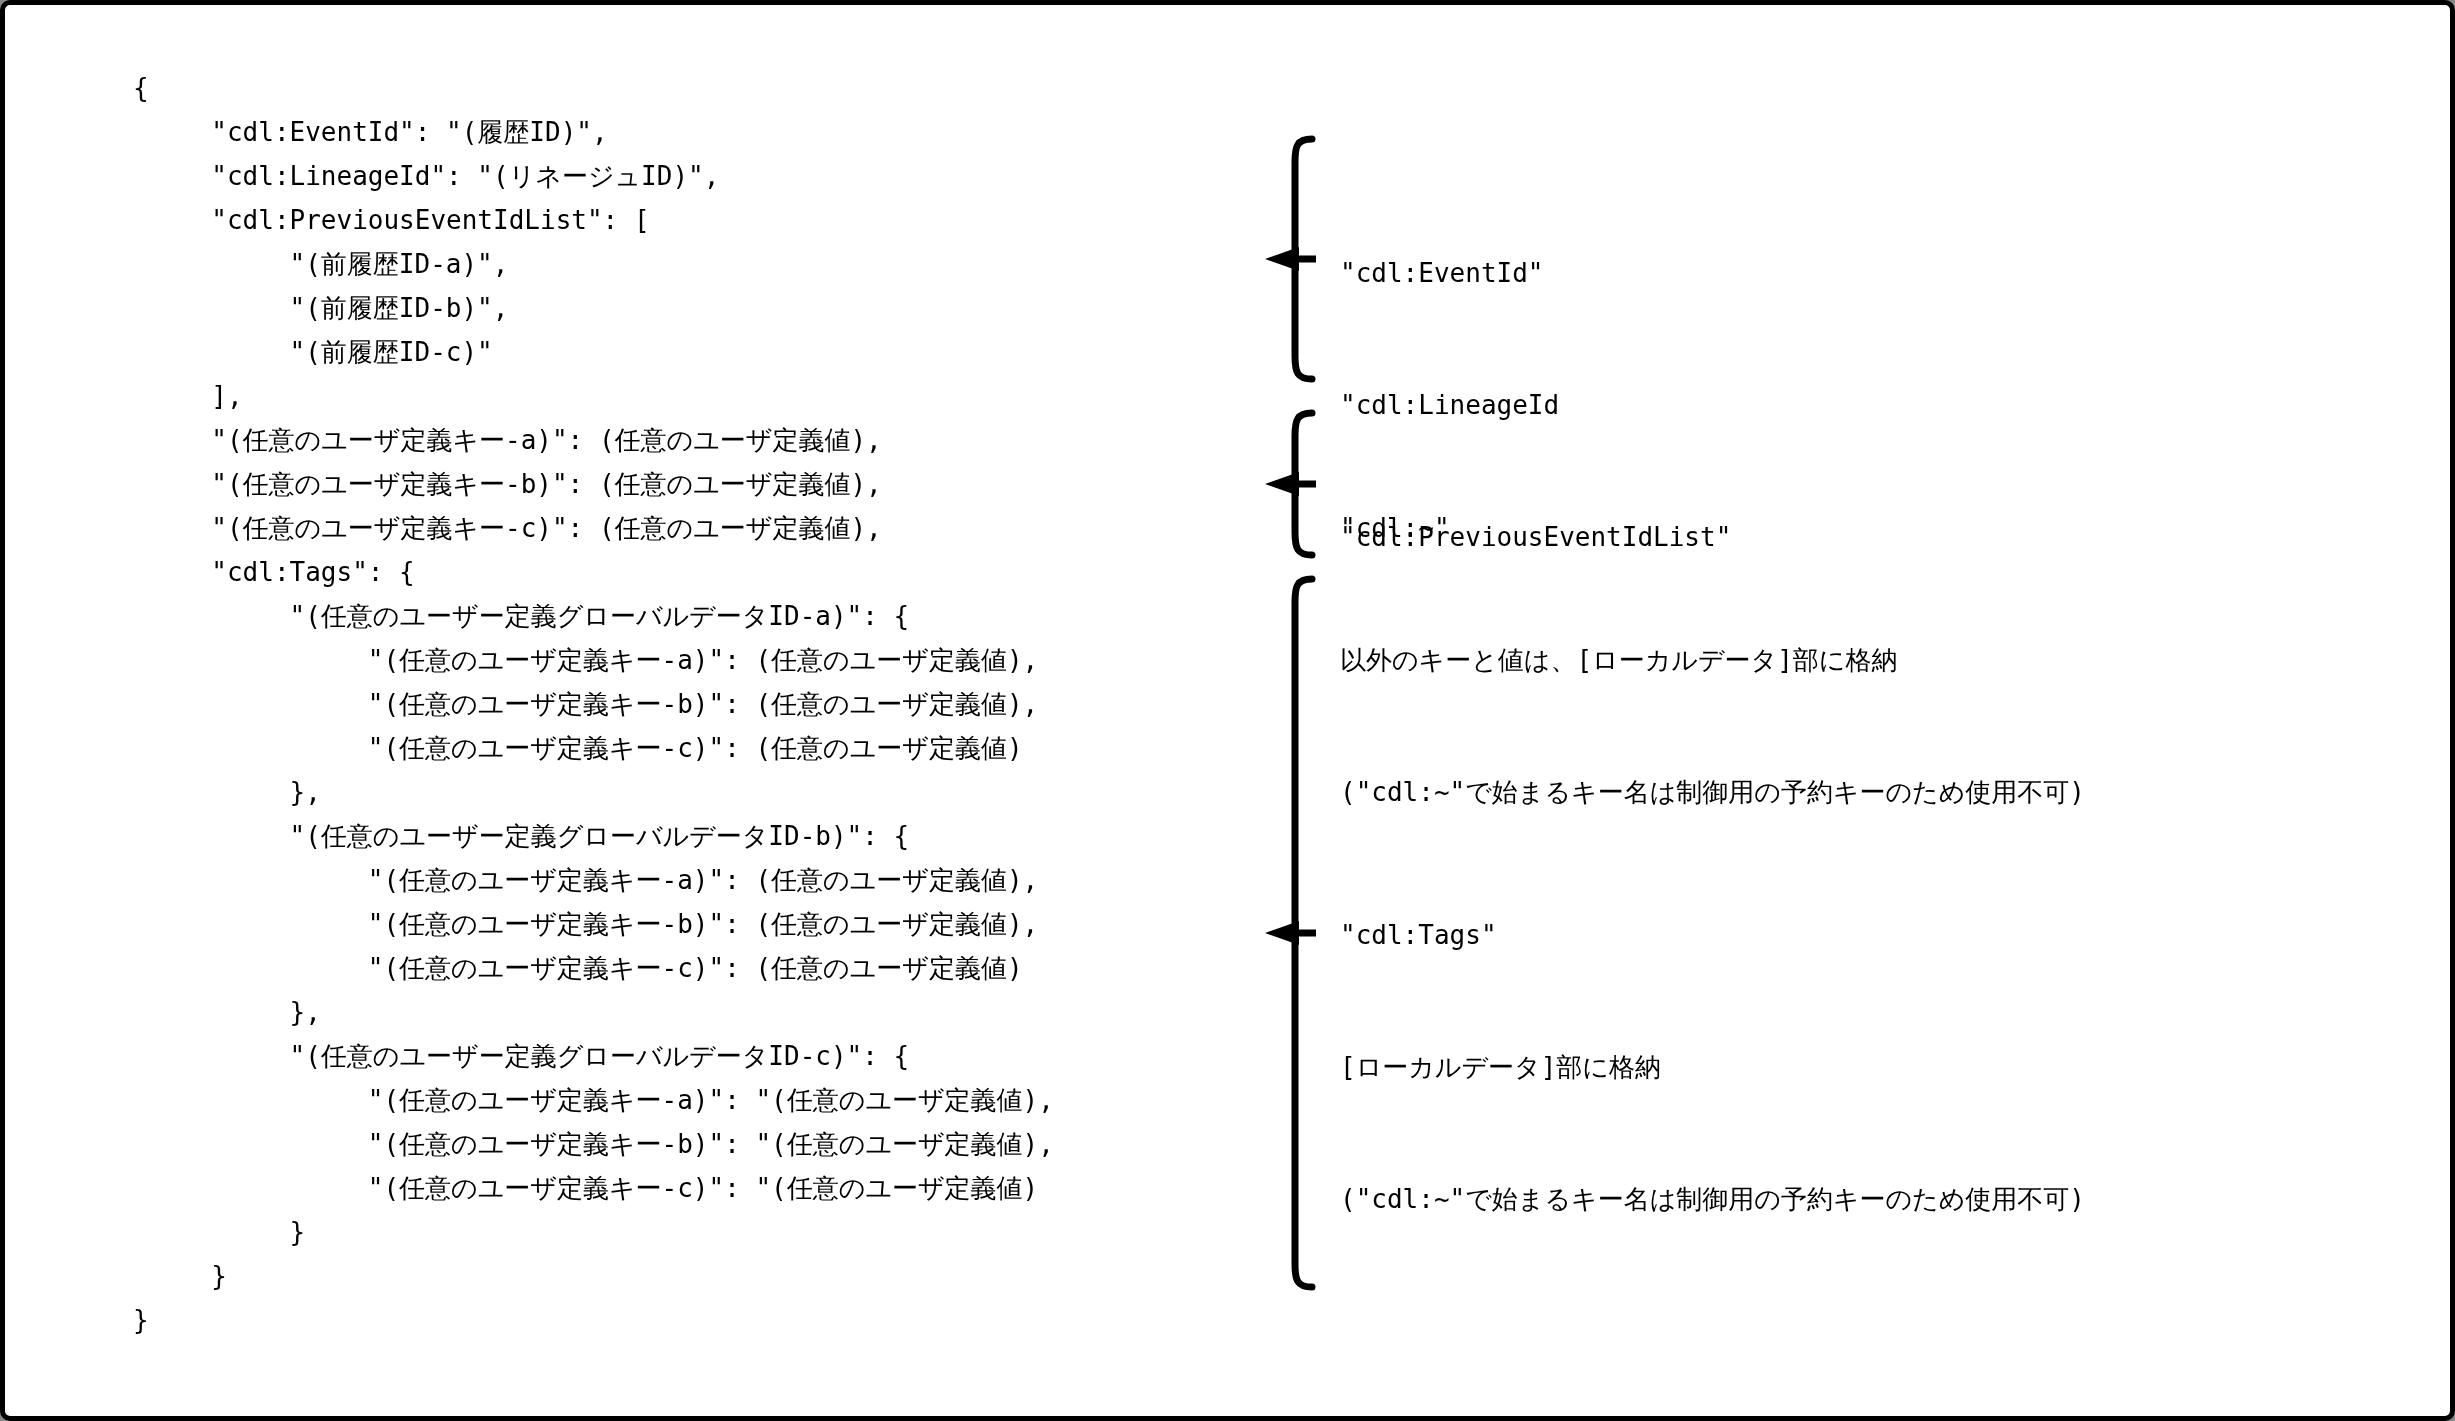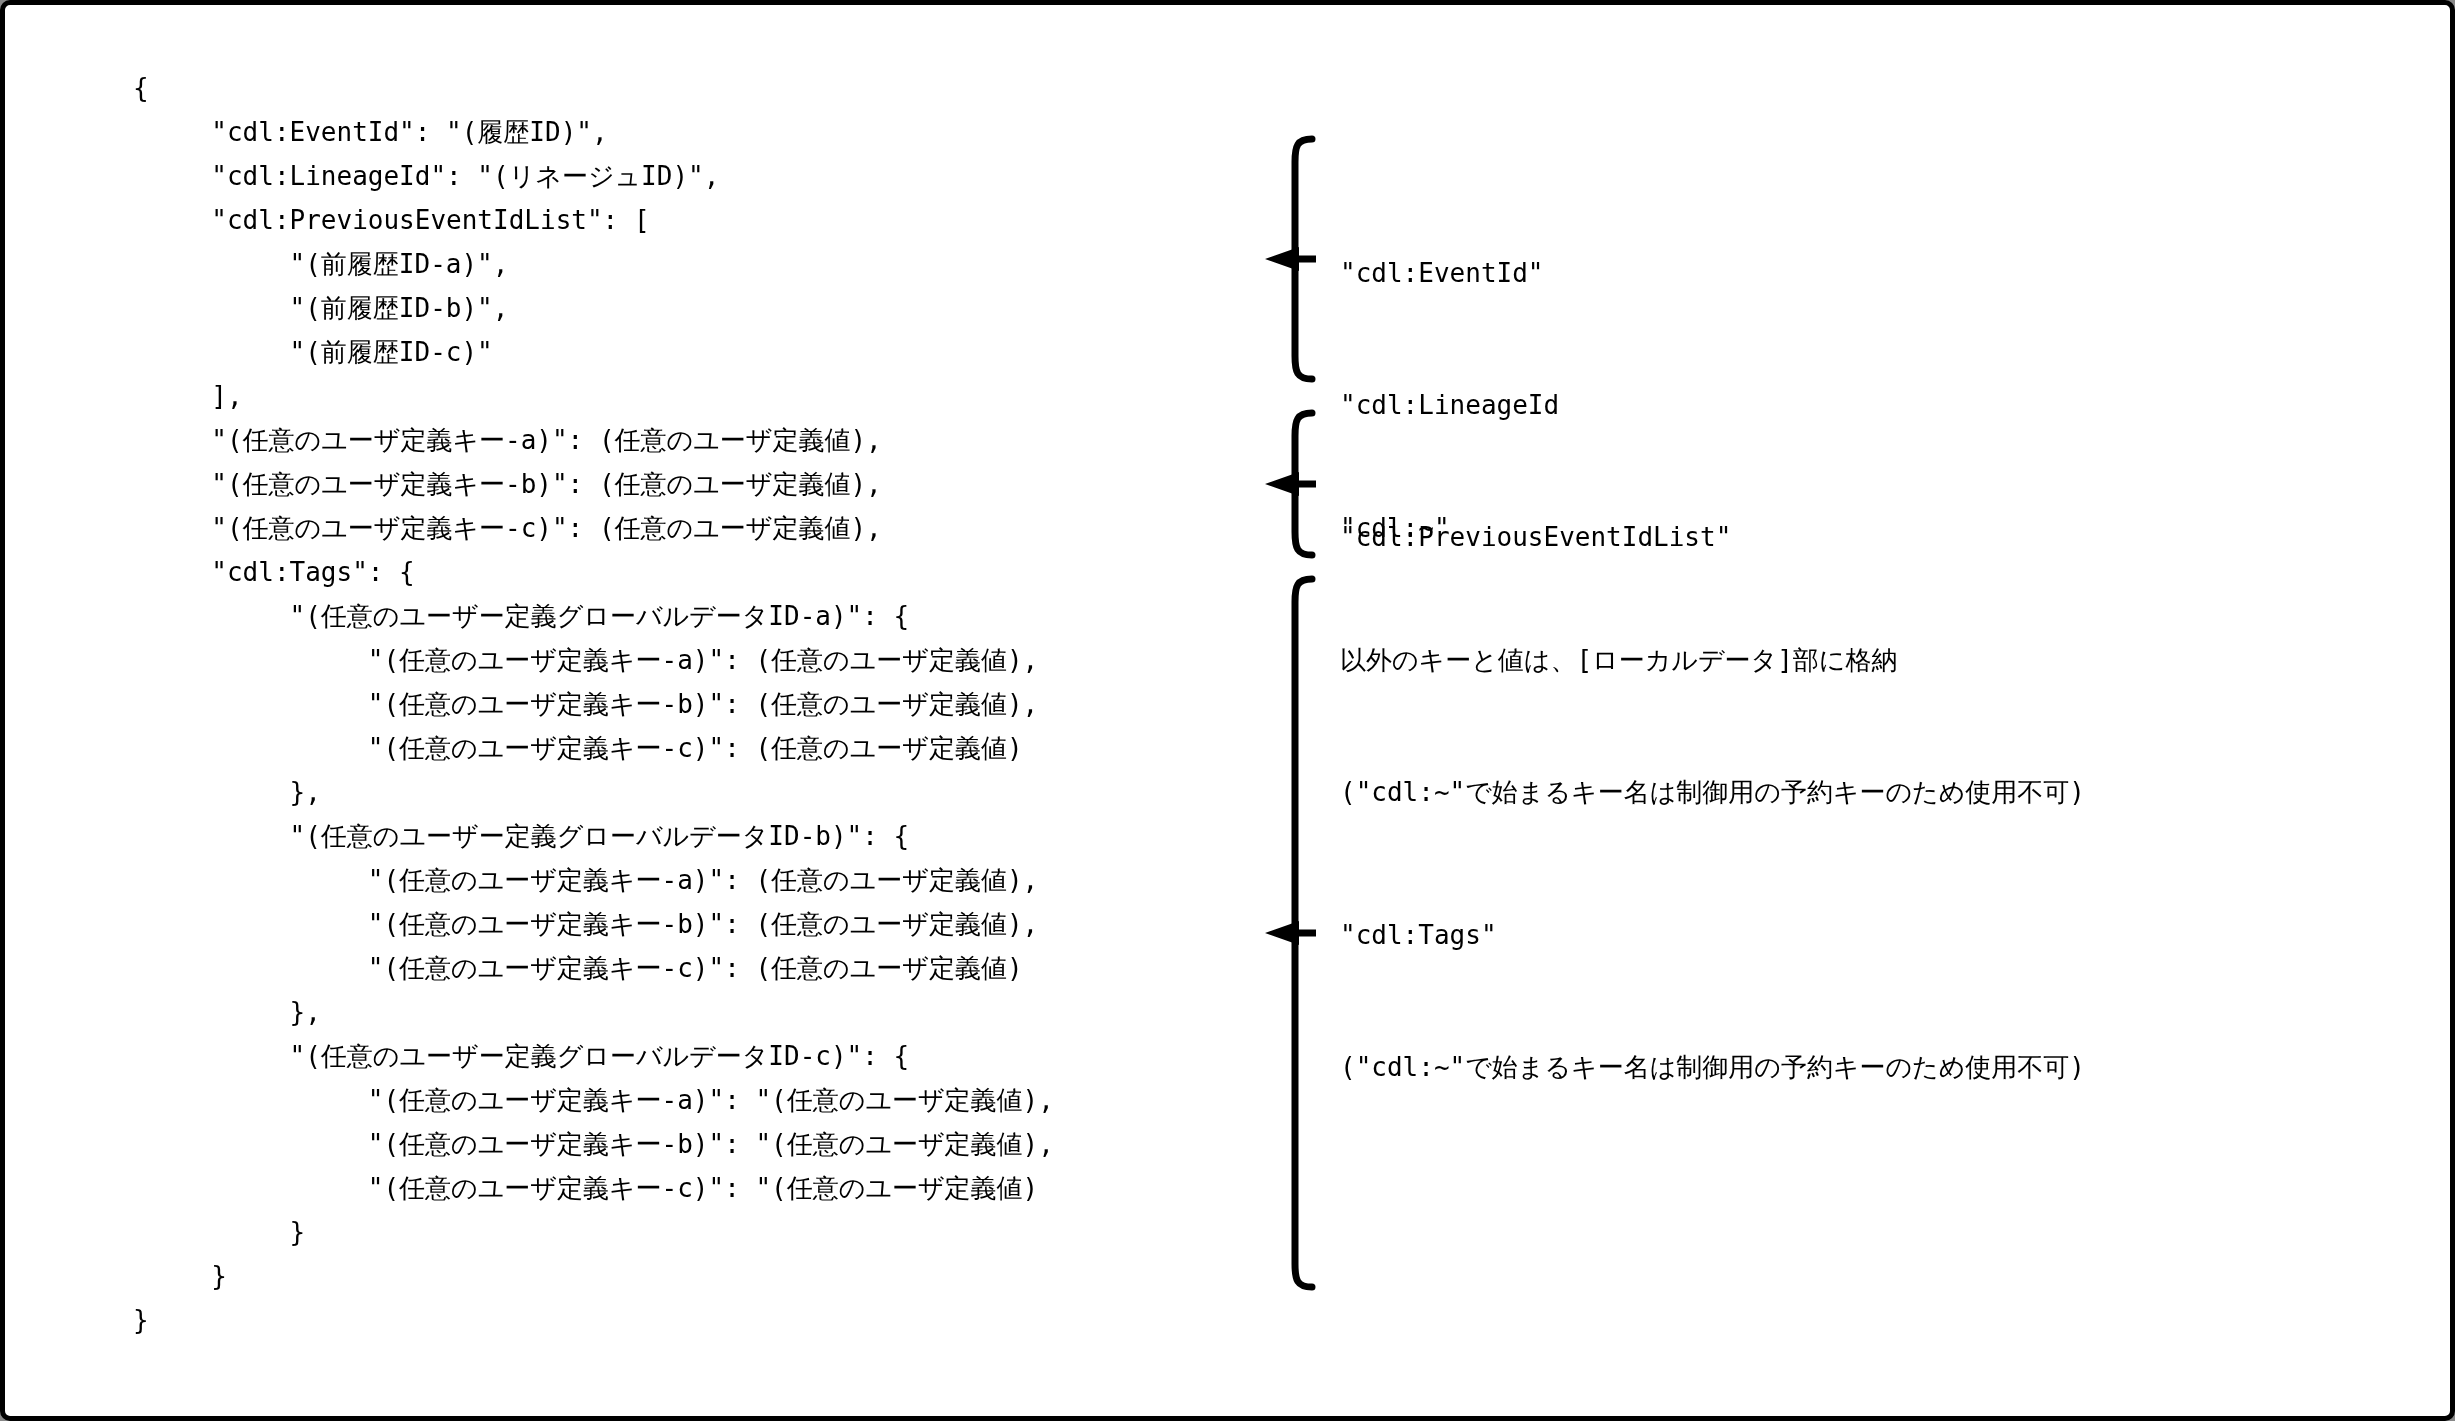--- a/index.html
+++ b/index.html
@@ -100,16 +100,17 @@
   </div>
 
   <div class="brace" style="top:570px;height:716px;">
     <svg viewBox="0 0 56 716" xmlns="http://www.w3.org/2000/svg" aria-hidden="true">
       <path d="M 50 4 C 35 4 33 11 33 27 L 33 689 C 33 705 35 712 50 712" fill="none" stroke="#000" stroke-width="7" stroke-linecap="round"></path>
       <path d="M 3 358 L 37 346 L 37 354.5 L 54 354.5 L 54 361.5 L 37 361.5 L 37 370 Z" fill="#000"></path>
     </svg>
   </div>
   <div class="annotation" style="top:820px;">
     <div class="ann-line">"cdl:Tags"</div>
+    <div class="ann-line">[ローカルデータ]部に格納</div>
     <div class="ann-line">("cdl:~"で始まるキー名は制御用の予約キーのため使用不可)</div>
   </div>
 
 </div>
 
 </body></html>

